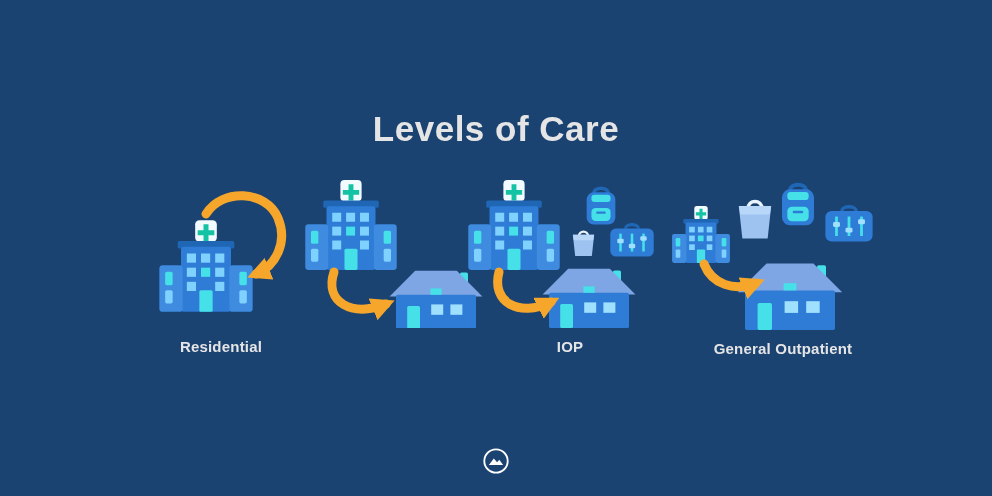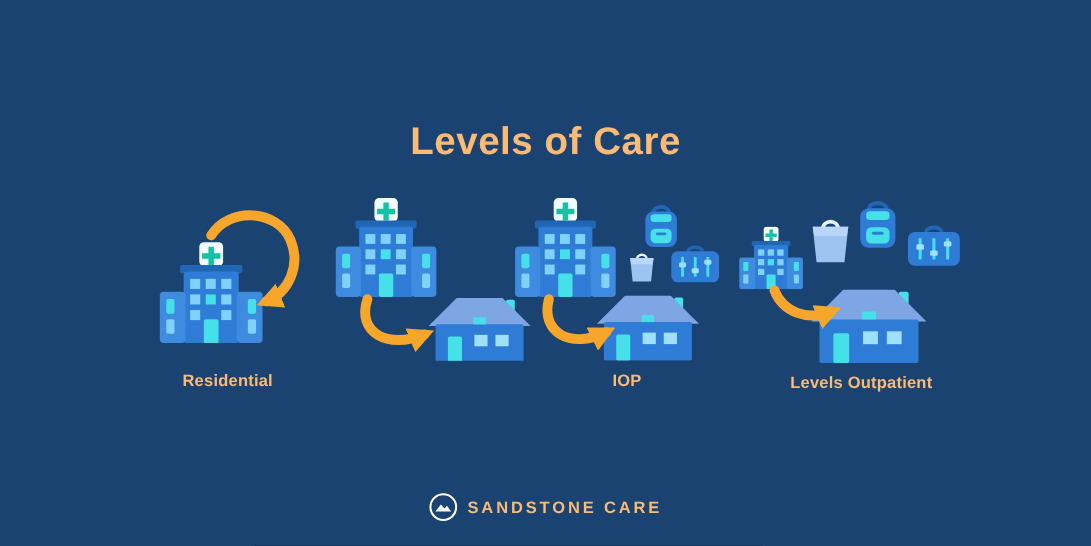--- a/index.html
+++ b/index.html
@@ -1,32 +1,32 @@
 <!DOCTYPE html>
 <html><head>
 <meta charset="utf-8">
 <style>
   html,body{margin:0;padding:0;background:#10355e;}
   .stage{
     position:relative;width:992px;height:496px;overflow:hidden;
     background:#1B4372;
     font-family:"Liberation Sans", sans-serif;
-    color:#fdba74;
+    color:#e5e5e5;
   }
   .title{
     position:absolute;top:86px;left:0;right:0;
     text-align:center;font-size:35px;font-weight:800;letter-spacing:.5px;
   }
   .level{position:absolute;top:180px;}
   .level .illo{display:block;}
   .level .label{
     margin-top:10px;text-align:center;
     font-size:15px;font-weight:700;letter-spacing:.2px;
   }
-  .lv0{left:112px;width:190px;}
+  .lv0{left:126px;width:190px;}
   .lv1{left:290px;width:200px;}
   .lv2{left:465px;width:210px;}
   .lv3{left:670px;width:226px;}
   .arrow{fill:none;stroke:#F6A72B;stroke-width:9;stroke-linecap:round;}
   .footer{
     position:absolute;top:448px;left:0;right:0;
     display:flex;align-items:center;justify-content:center;gap:9px;
   }
   .footer .brand-text{
     font-size:15px;font-weight:600;letter-spacing:2.6px;
@@ -151,24 +151,23 @@
           <path d="M0 0 L10 5 L0 10 Z" fill="#F6A72B"></path>
         </marker>
       </defs>
       <use href="#sym-hospital" x="0" y="26" width="62" height="57"></use>
       <use href="#sym-bag" x="66" y="16" width="38" height="44"></use>
       <use href="#sym-backpack" x="108" y="0" width="40" height="48"></use>
       <use href="#sym-medkit" x="154" y="24" width="50" height="39"></use>
       <use href="#sym-house" x="66" y="78" width="108" height="72"></use>
       <path class="arrow" d="M 34,84 C 42,104 64,112 86,103" marker-end="url(#ah4)"></path>
     </svg>
-    <div class="label">Levels Outpatient</div>
+    <div class="label">General Outpatient</div>
   </section>
 
   <div class="footer">
     <svg width="26" height="26" viewBox="0 0 24 24">
       <circle cx="12" cy="12" r="10.8" fill="none" stroke="#ffffff" stroke-width="1.7"></circle>
       <path d="M5.4 15.6 L10 9.8 L13 13.2 L15 10.9 L18.6 15.6 Z" fill="#ffffff"></path>
     </svg>
-    <span class="brand-text">SANDSTONE CARE</span>
   </div>
 
 </div>
 
 </body></html>

